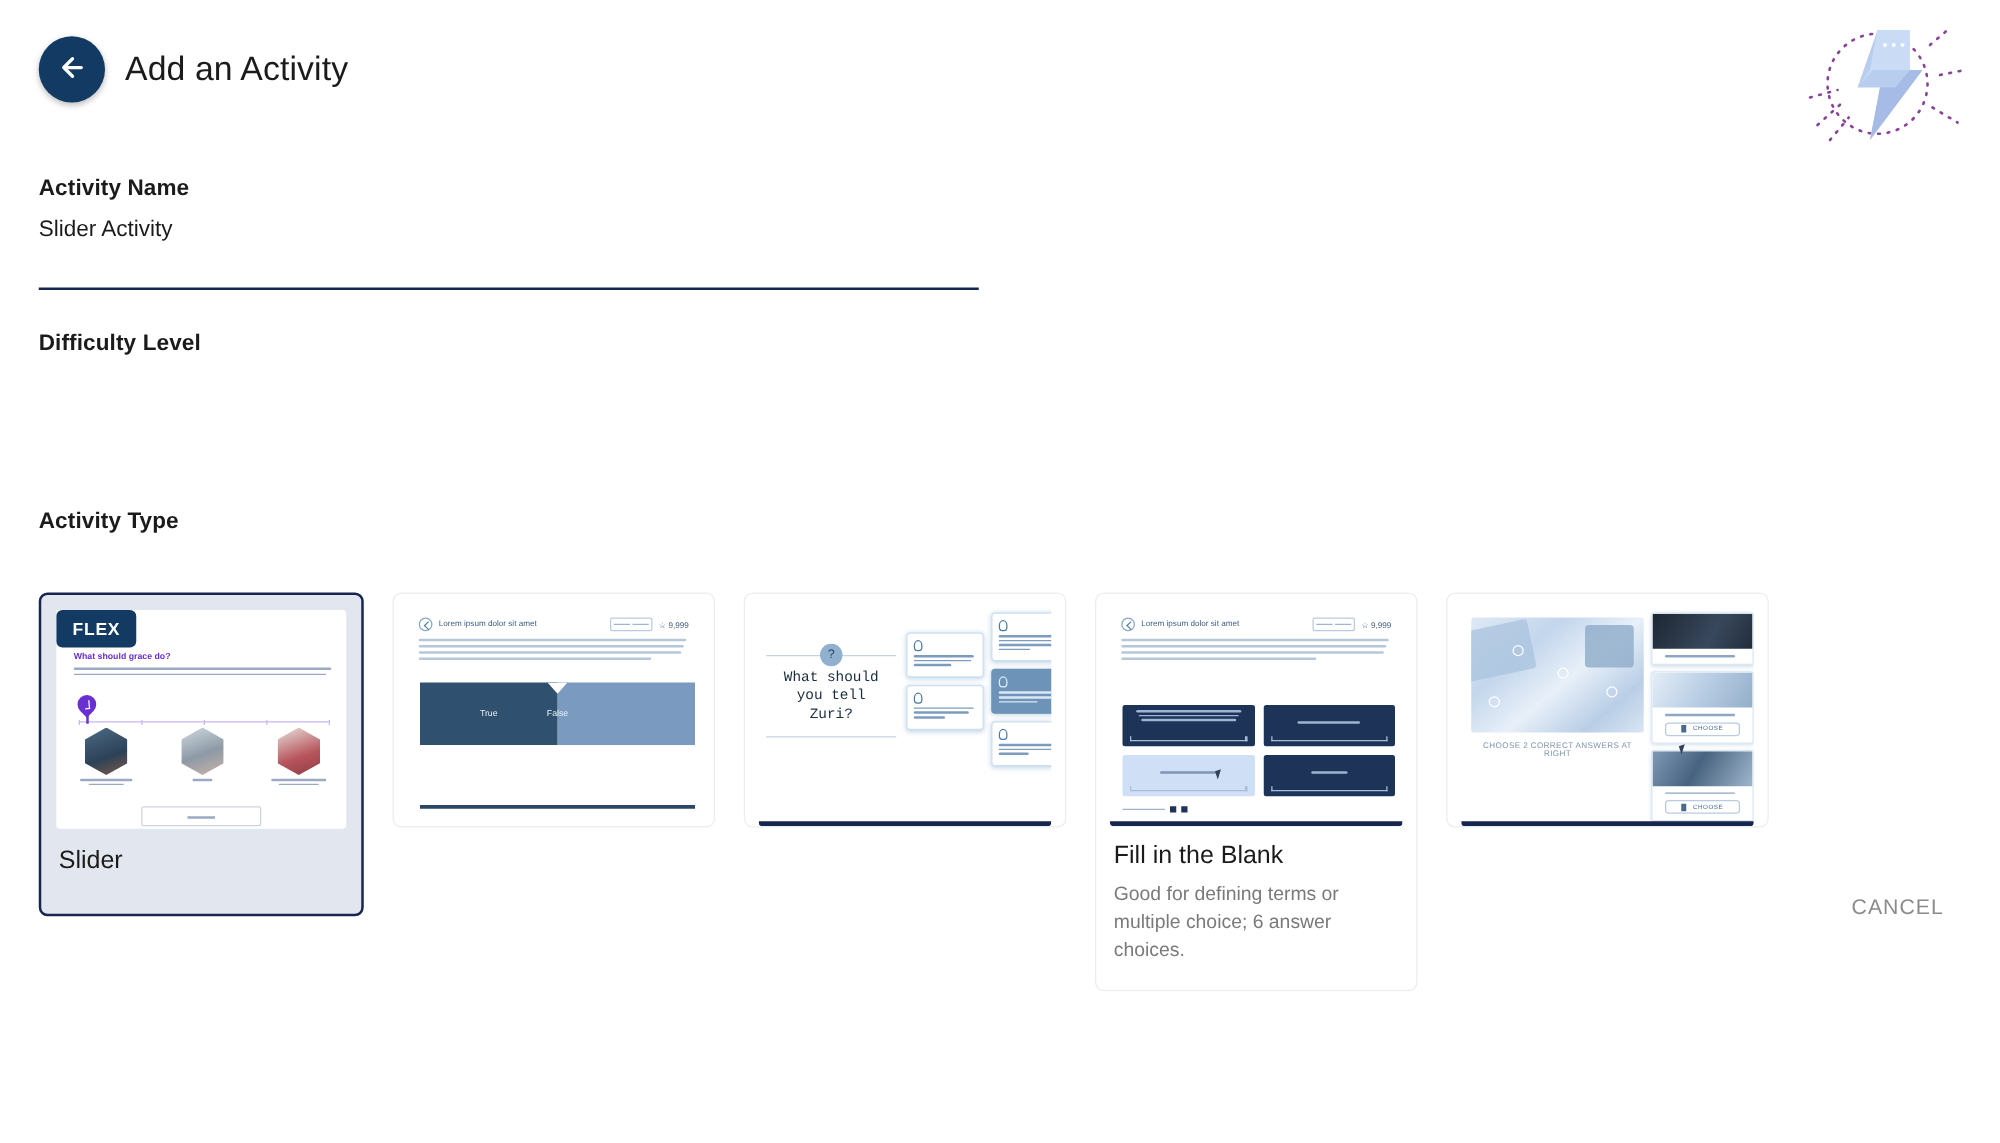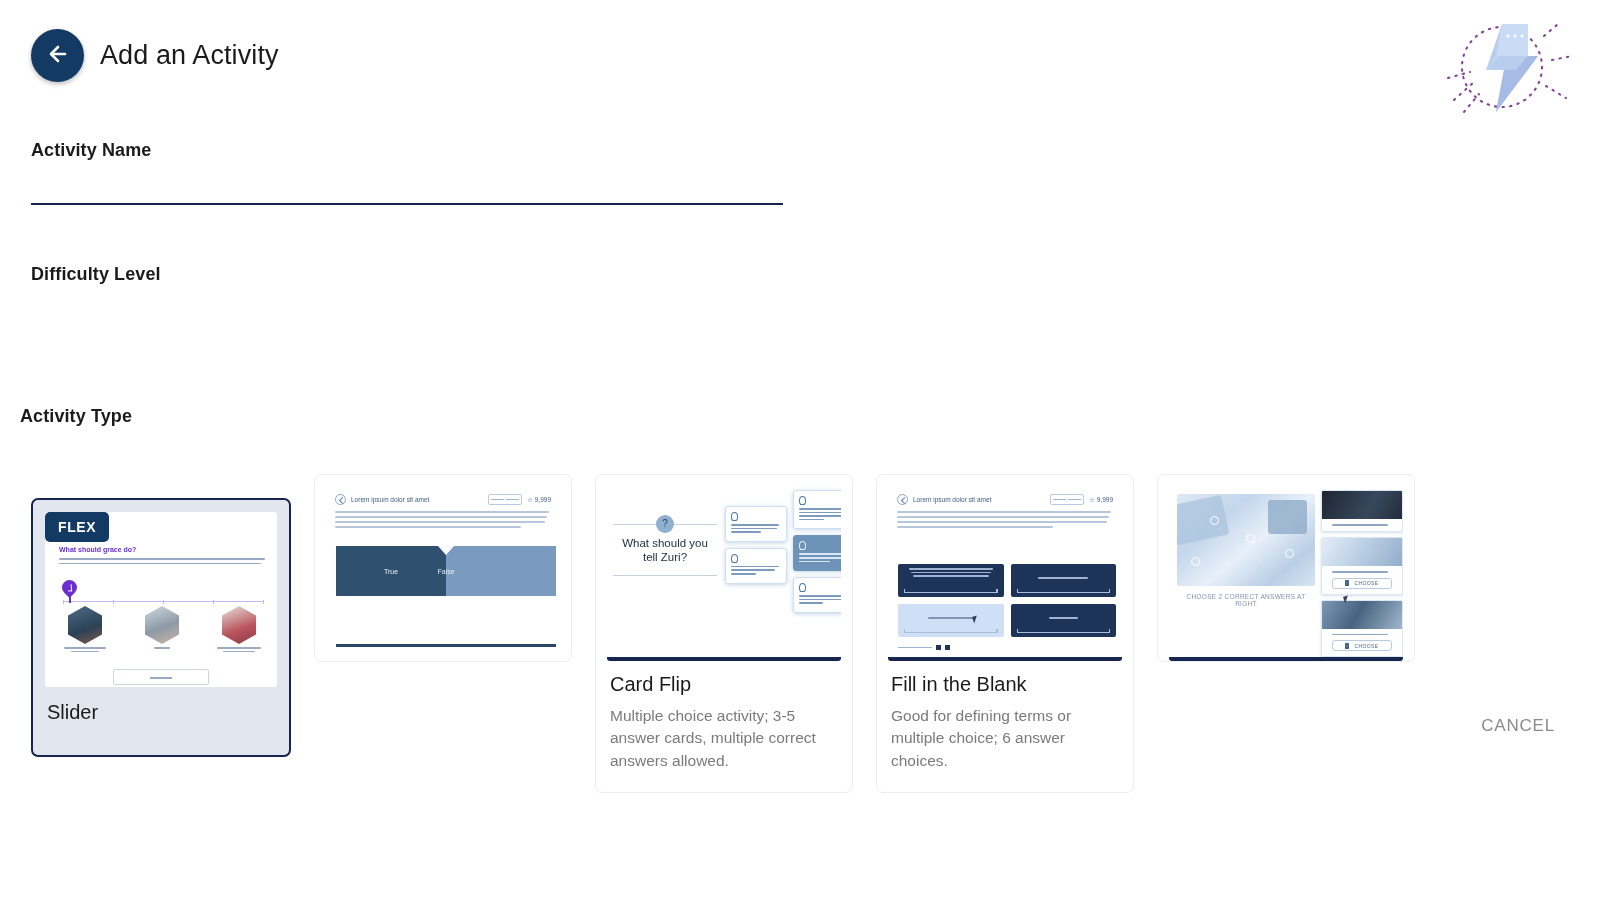--- a/index.html
+++ b/index.html
@@ -25,21 +25,21 @@
 
   
   .bolt-logo { position: absolute; right: 16px; top: 12px; width: 160px; height: 110px; }
 
   
   .section-label {
     position: absolute; font-size: 18px; font-weight: 700; color: #1b1b1b; letter-spacing: .1px;
   }
   #lbl-activity-name { left: 31px; top: 140px; }
   #lbl-difficulty    { left: 31px; top: 264px; }
-  #lbl-activity-type { left: 20px; top: 406px; }
+  #lbl-activity-type { left: 31px; top: 406px; }
 
   .name-input-wrap { position: absolute; left: 31px; top: 173px; width: 752px; }
   .name-input {
     width: 100%; border: none; outline: none; background: transparent;
     font-family: "Liberation Sans", sans-serif;
     font-size: 18px; color: #1b1b1b; padding: 0 0 6px 0;
   }
   .name-underline { width: 752px; height: 2px; background: #16264f; margin-top: 30px; }
 
   
@@ -58,21 +58,21 @@
   .seg.active { background: #123a63; color: #ffffff; font-weight: 700; padding: 0 24px; }
 
   
   .cards { position: absolute; left: 31px; top: 474px; display: flex; gap: 23px; align-items: flex-start; }
 
   .card {
     width: 258px; background: #ffffff; border: 1px solid #eceded; border-radius: 7px;
     overflow: hidden; cursor: pointer; position: relative;
   }
   .card.selected {
-    border: 2px solid #16264f; background: #e2e6ee; width: 260px; margin-top: 24px;
+    border: 2px solid #16264f; background: #e2e6ee; width: 260px;
   }
   .thumb {
     position: relative; height: 175px; background: #ffffff; overflow: hidden;
     margin: 11px 11px 0 11px; border-radius: 3px;
   }
   .card.selected .thumb { margin: 12px 12px 0 12px; background: #ffffff; }
   .card-body { padding: 12px 14px 20px 14px; }
   .card.selected .card-body { padding: 14px 14px 22px 14px; }
   .card-title { font-size: 20px; color: #1b1b1b; font-weight: 400; margin-bottom: 9px; }
   .card-desc { font-size: 15.5px; color: #7a7a7a; line-height: 1.45; }
@@ -119,21 +119,21 @@
   .bi-true { flex: 1; background: #30506f; position: relative; }
   .bi-false { flex: 1; background: #7a9ac0; }
   .bi-notch { position: absolute; right: -8px; top: 0; width: 16px; height: 9px; background: #ffffff; clip-path: polygon(0 0,100% 0,50% 100%); z-index: 2; }
   .bi-lbl { position: absolute; left: 0; right: 0; top: 50%; transform: translateY(-50%); text-align: center; font-size: 7px; color: #e8eef5; }
   .bi-rule { position: absolute; left: 10px; right: 4px; bottom: 14px; height: 3px; background: #2d4668; }
 
   
   .cf-left { position: absolute; left: 6px; top: 38px; width: 104px; text-align: center; }
   .cf-rule { height: 1px; background: #c4d2e0; position: relative; }
   .cf-qmark { position: absolute; left: 50%; top: -9px; transform: translateX(-50%); width: 18px; height: 18px; border-radius: 50%; background: #8fb0cf; color: #2b4663; font-size: 10px; line-height: 18px; text-align: center; }
-  .cf-qtext { font-size: 11.5px; color: #1b2c3d; line-height: 1.25; padding: 11px 6px 10px 6px; }
+  .cf-qtext { font-size: 11.5px; color: #1b2c3d; line-height: 1.25; padding: 11px 6px 10px 6px; font-family: Liberation Mono, monospace; }
   .cf-col { position: absolute; display: flex; flex-direction: column; gap: 6px; }
   .cf-col.mid { left: 118px; top: 20px; width: 62px; }
   .cf-col.right { left: 186px; top: 4px; width: 68px; }
   .cf-card { background: #fff; border: 1px solid #cddff0; border-radius: 3px; padding: 5px 5px 6px 5px; box-shadow: 0 1px 4px rgba(120,160,200,.45); }
   .cf-card.dark { background: #6d93b8; border-color: #6d93b8; }
   .cf-bulb { width: 7px; height: 9px; border-radius: 50% 50% 40% 40%; border: 1.2px solid #4a7aa8; margin-bottom: 3px; }
   .cf-card.dark .cf-bulb { border-color: #e6eef6; }
   .cf-card i { display: block; height: 1.6px; background: #7d9cbd; border-radius: 1px; margin-bottom: 2px; }
   .cf-card.dark i { background: #dbe7f2; }
 
@@ -219,20 +219,21 @@
       <g fill="#ffffff" opacity=".95">
         <circle cx="84" cy="24" r="1.6"></circle>
         <circle cx="91" cy="24" r="1.6"></circle>
         <circle cx="98" cy="24" r="1.6"></circle>
       </g>
     </svg>
   </div>
 
   <div class="section-label" id="lbl-activity-name">Activity Name</div>
   <div class="name-input-wrap">
+    <input class="name-input" type="text" value="Slider Activity" placeholder="Activity Name" style="">
     <div class="name-underline"></div>
   </div>
 
   <div class="section-label" id="lbl-difficulty">Difficulty Level</div>
 
   <div class="section-label" id="lbl-activity-type">Activity Type</div>
 
   <div class="cards">
 
     <div class="card selected">
@@ -353,24 +354,20 @@
           </div>
           <div class="cf-card">
             <div class="cf-bulb"></div>
             <i style="width:96%"></i>
               <i style="width:88%"></i>
               <i style="width:42%"></i>
           </div>
         </div>
         <div class="mini-bottombar"></div>
       </div>
-      <div class="card-body">
-        <div class="card-title">Card Flip</div>
-        <div class="card-desc">Multiple choice activity; 3-5 answer cards, multiple correct answers allowed.</div>
-      </div>
     </div>
 
     <div class="card">
       <div class="thumb">
         <div class="mini-head">
           <span class="mini-circ"></span>
           <span class="mini-headtxt">Lorem ipsum dolor sit amet</span>
           <span class="mini-spacer"></span>
           <span class="mini-chip">
               <i></i>

